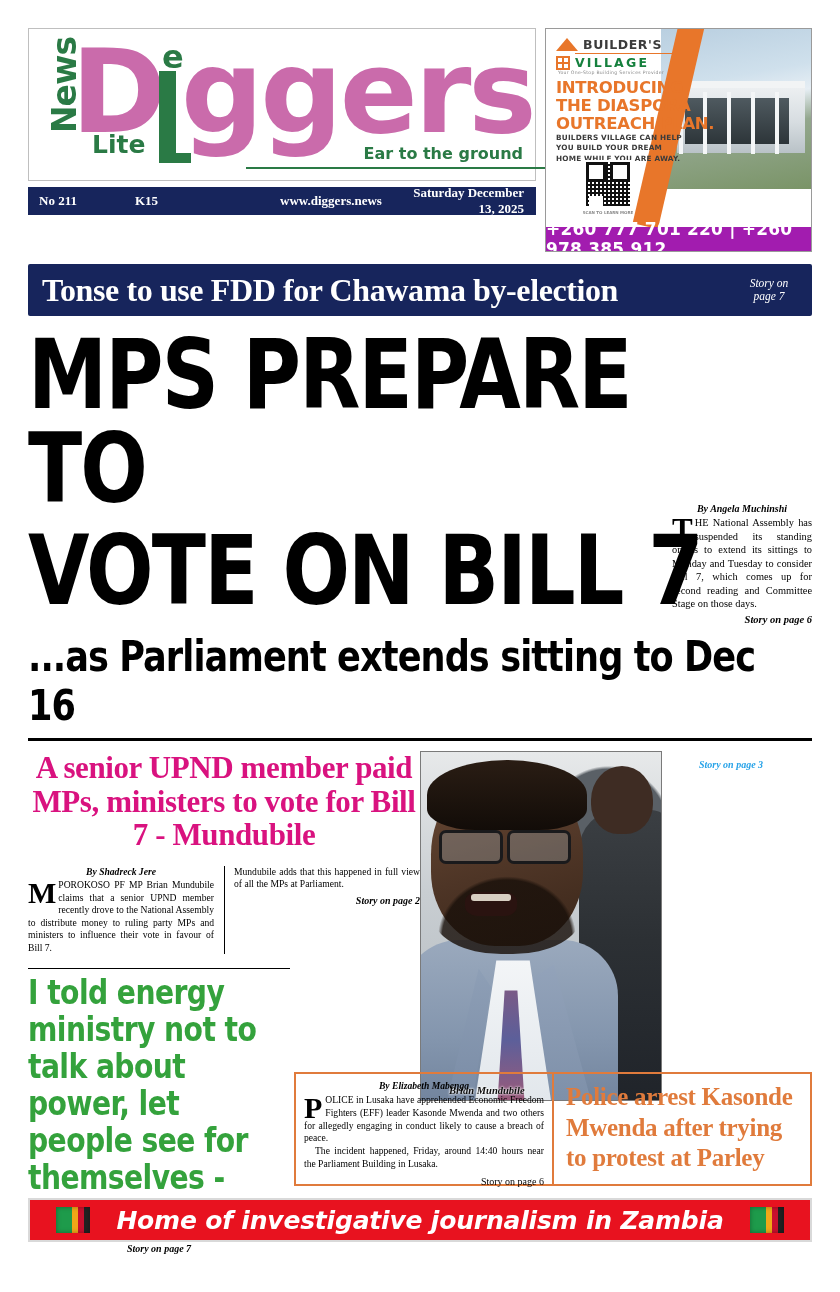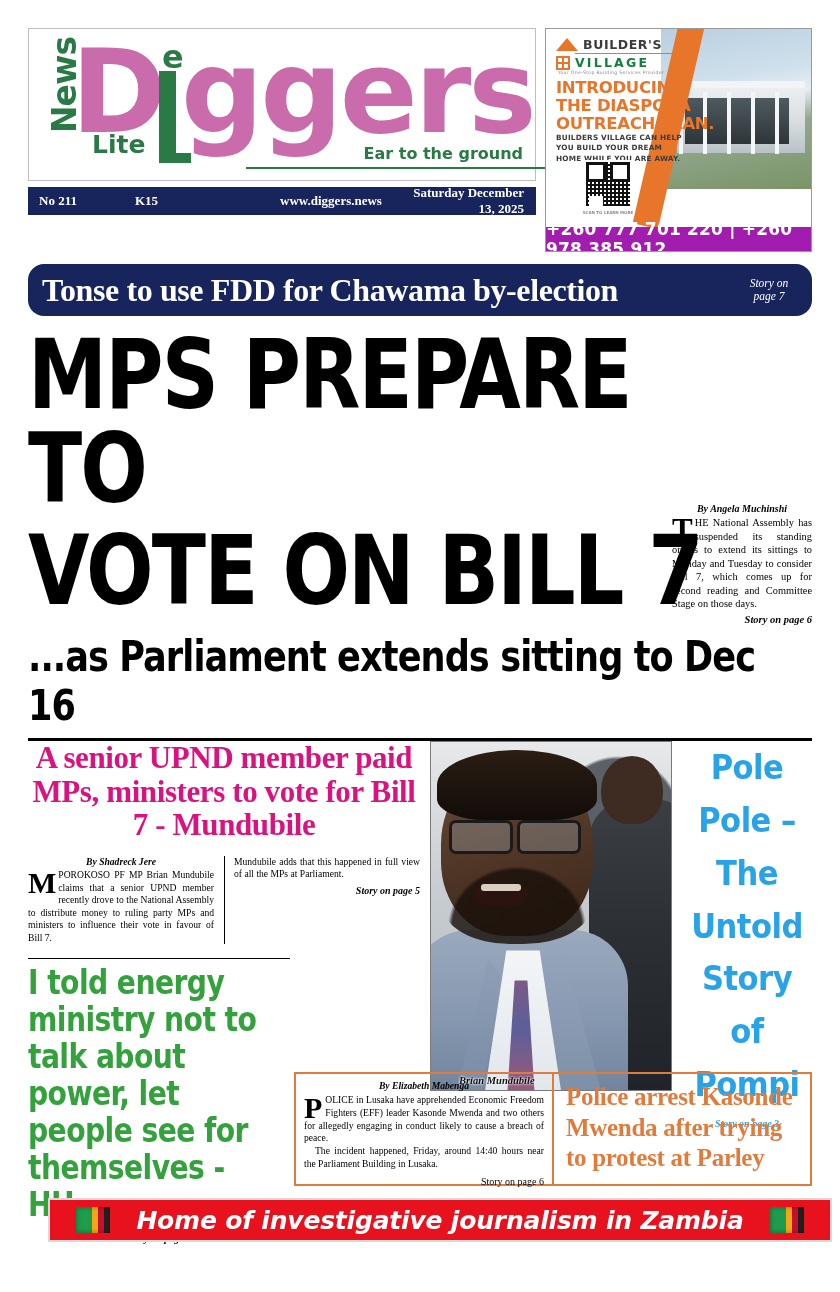--- a/index.html
+++ b/index.html
@@ -191,21 +191,21 @@
     display: flex; align-items: center; justify-content: center;
     color: #fff; font-family: "DejaVu Sans", sans-serif; font-weight: 700;
     font-size: 17px; letter-spacing: .2px; margin-top: 43px;
   }
 
   
   .teaser {
     margin-top: 12px;
     height: 52px;
     background: #17255c;
-    border-radius: 16px;
+    border-radius: 2px;
     display: flex; align-items: center;
     padding: 0 14px;
   }
   .teaser-head {
     color: #fff; font-family: "Liberation Serif", serif;
     font-weight: 700; font-size: 32px; letter-spacing: -.4px;
     flex: 1;
   }
   .teaser-ref {
     color: #fff; font-family: "Liberation Serif", serif;
@@ -250,21 +250,21 @@
   .subhead {
     font-family: "DejaVu Sans Condensed","Liberation Sans Narrow","Liberation Sans", sans-serif;
     font-weight: 700; font-size: 42px; color: #000;
     letter-spacing: -1px;
     transform: scaleX(.93); transform-origin: left center;
     margin-top: 6px;
   }
   .rule-thick { border-top: 3px solid #000; margin-top: 8px; }
 
   
-  .mid { display: flex; margin-top: 0; gap: 10px; }
+  .mid { display: flex; margin-top: 10px; }
   .mid-left { width: 392px; }
   .mid-photo { width: 242px; }
   .mid-right { width: 138px; }
 
   .pink-head {
     font-family: "Liberation Serif", serif;
     font-weight: 700; font-size: 31px; line-height: 1.08;
     color: #d9127f; text-align: center;
     letter-spacing: -.4px;
   }
@@ -434,21 +434,20 @@
   }
 
   
   .footer {
     position: absolute; left: 28px; top: 1198px;
     width: 784px; height: 44px;
     background: #e8121f;
     border: 2px solid #d9d9d9;
     display: flex; align-items: center; justify-content: center;
     gap: 26px;
-    margin-left: 20px;
   }
   .footer-text {
     font-family: "DejaVu Sans", sans-serif;
     font-weight: 700; font-style: italic; font-size: 25px;
     color: #ffffff; letter-spacing: -.2px;
   }
   .flag {
     width: 34px; height: 26px;
     background: linear-gradient(90deg,#1e9b4b 0 46%, #f0a818 46% 64%, #c8102e 64% 82%, #222 82% 100%);
     box-shadow: inset 0 0 5px rgba(0,0,0,.35);
@@ -531,21 +530,21 @@
 
     <div class="mid-left">
       <div class="pink-head">A senior UPND member paid MPs, ministers to vote for Bill 7 - Mundubile</div>
       <div class="story-cols">
         <div class="story-col">
           <div class="story-byline">By Shadreck Jere</div>
           <p><span class="dropcap">M</span><span>POROKOSO PF MP Brian Mundubile claims that a senior UPND member recently drove to the National Assembly to distribute money to ruling party MPs and ministers to influence their vote in favour of Bill 7.</span></p>
         </div>
         <div class="story-col second">
           <p>Mundubile adds that this happened in full view of all the MPs at Parliament.</p>
-          <div class="story-ref">Story on page 5</div>
+          <div class="story-ref">Story on page 2</div>
         </div>
       </div>
 
       <div class="green-box">
         <div class="green-head">I told energy ministry not to talk about power, let people see for themselves - HH</div>
         <div class="green-ref">Story on page 7</div>
       </div>
     </div>
 
     <div class="mid-photo">
@@ -560,21 +559,20 @@
         <div class="ph-head"></div>
         <div class="ph-beard"></div>
         <div class="ph-hair"></div>
         <div class="ph-glass"></div>
         <div class="ph-mouth"></div>
         <div class="photo-cap">Brian Mundubile</div>
       </div>
     </div>
 
     <div class="mid-right">
-      <div class="blue-head">Pole Pole – The Untold Story of Pompi</div>
       <div class="blue-ref">Story on page 3</div>
     </div>
   </div>
 
   <div class="bottom-row">
     <div class="bot-text">
       <div class="bot-byline">By Elizabeth Mabenga</div>
       <p><span class="dropcap">P</span><span>OLICE in Lusaka have apprehended Economic Freedom Fighters (EFF) leader Kasonde Mwenda and two others for allegedly engaging in conduct likely to cause a breach of peace.</span></p>
       <p>The incident happened, Friday, around 14:40 hours near the Parliament Building in Lusaka.</p>
       <div class="bot-ref">Story on page 6</div>

